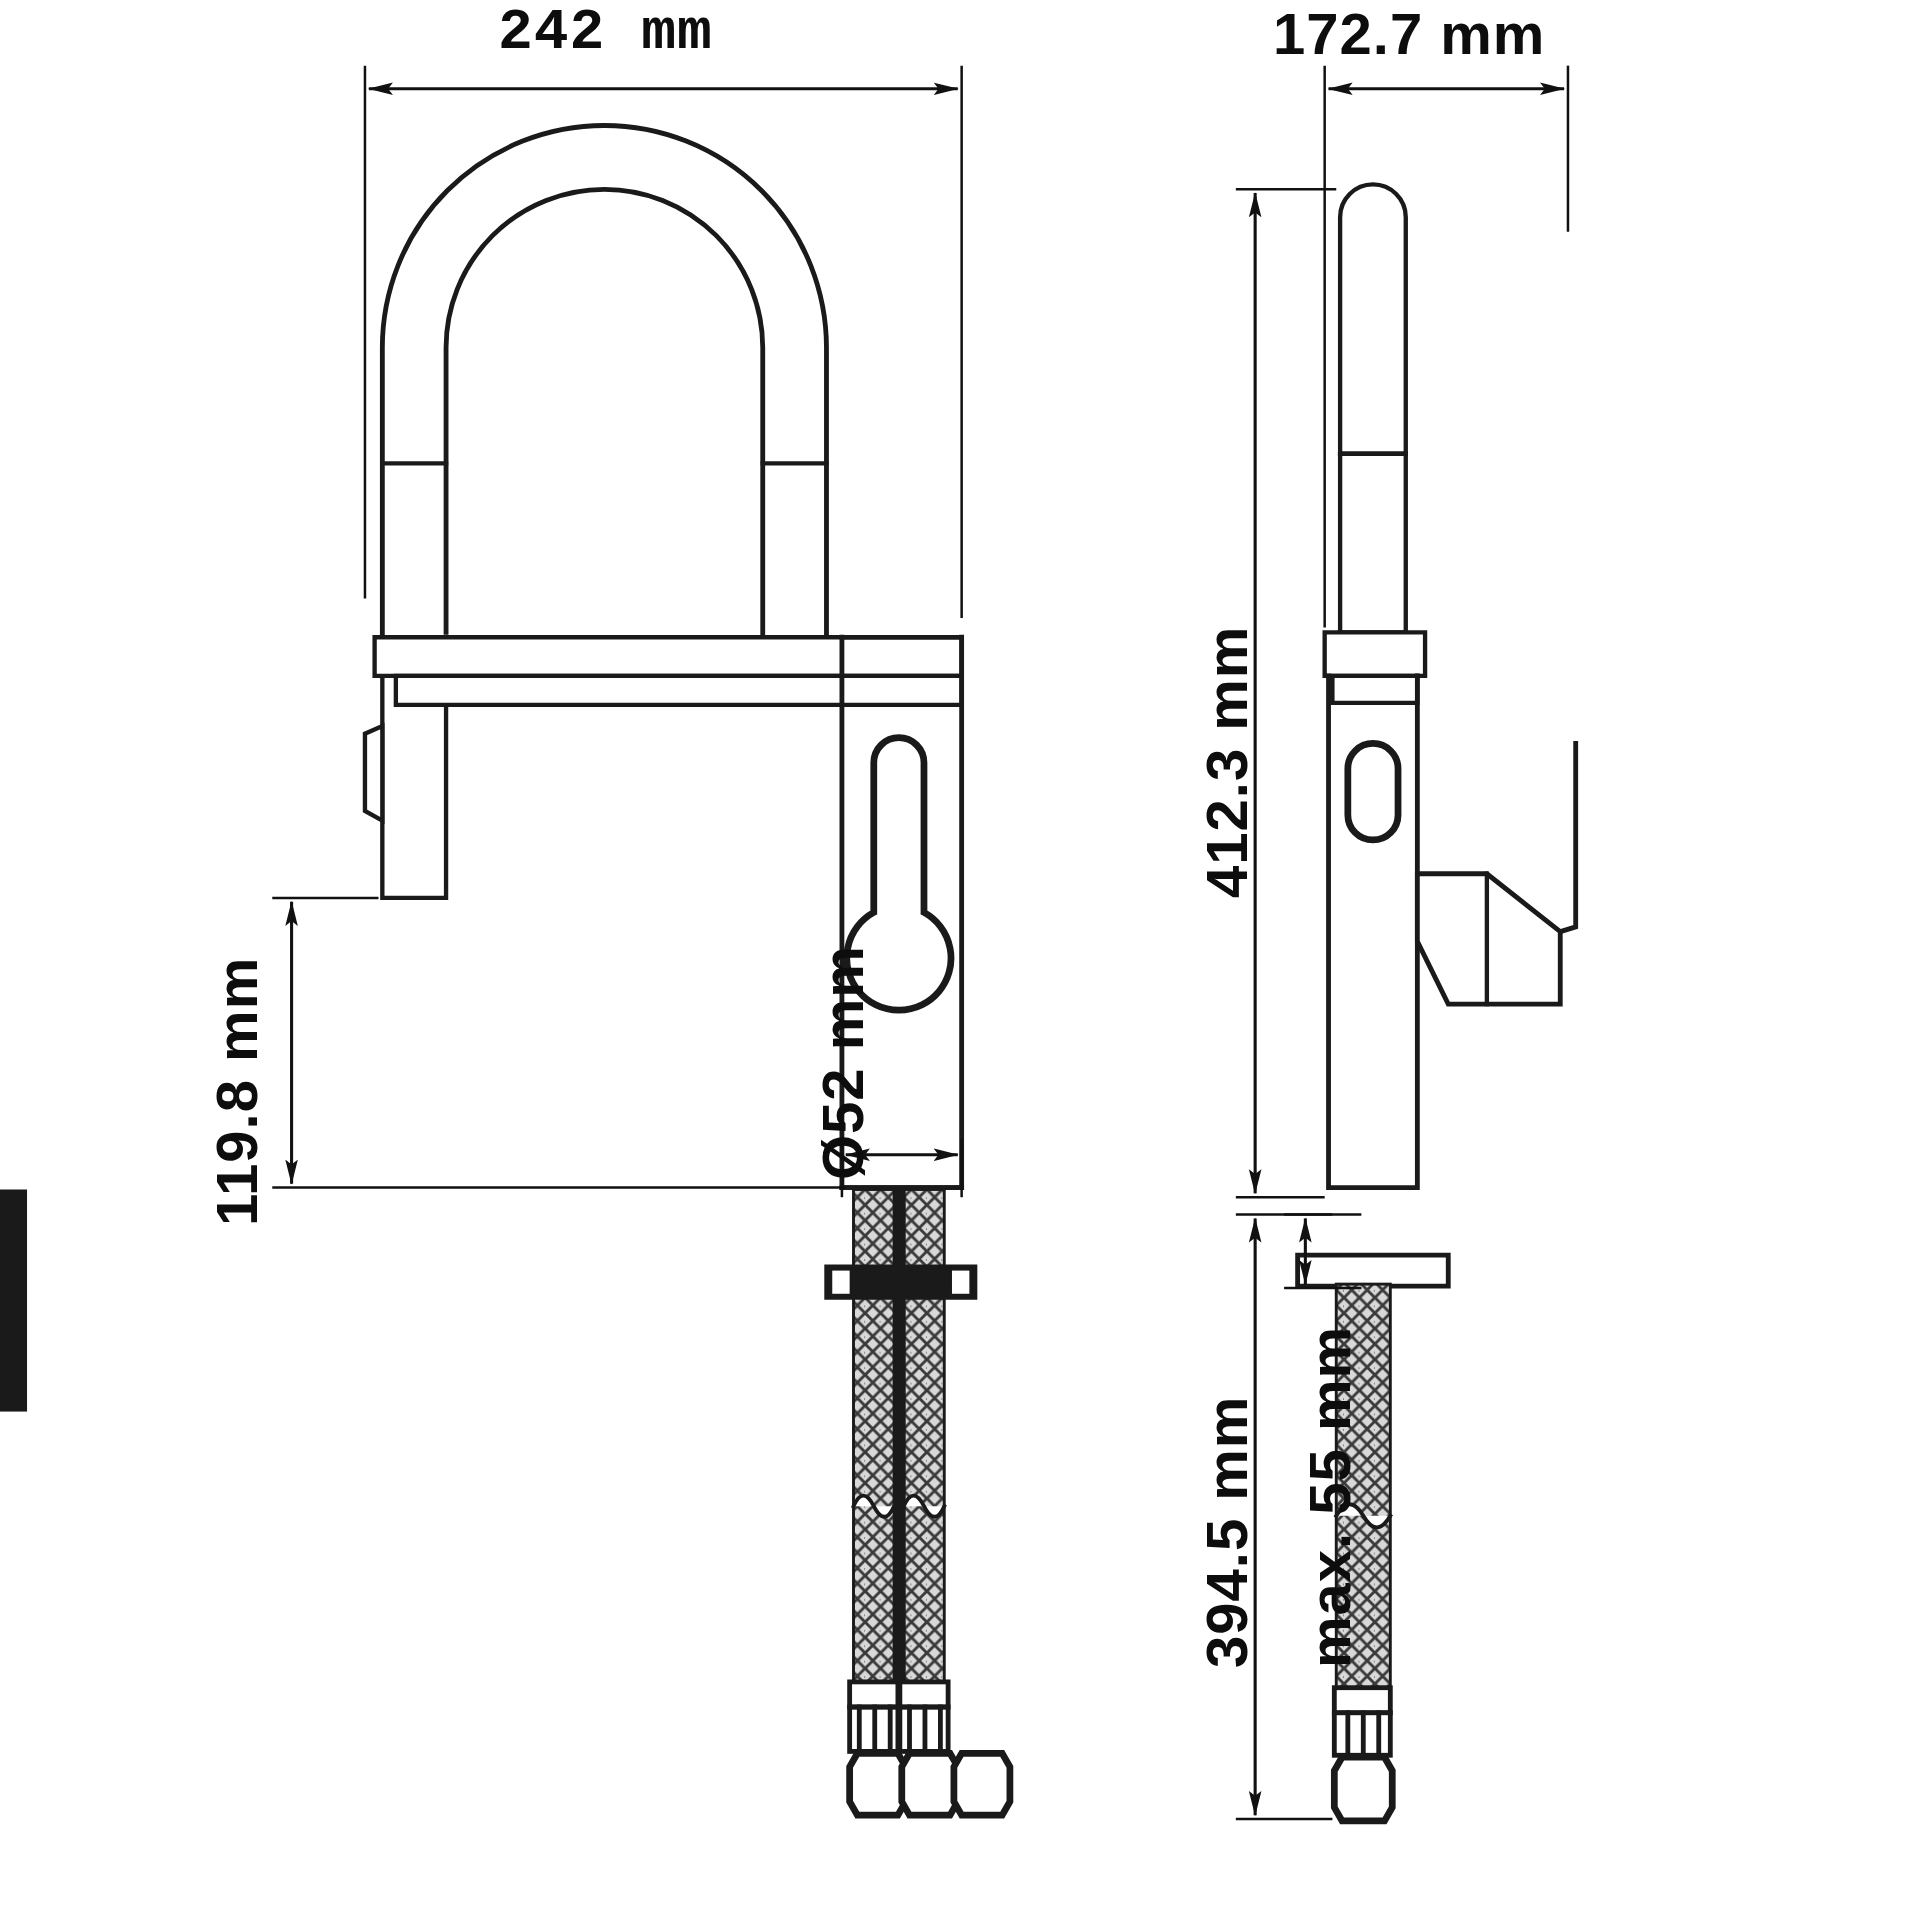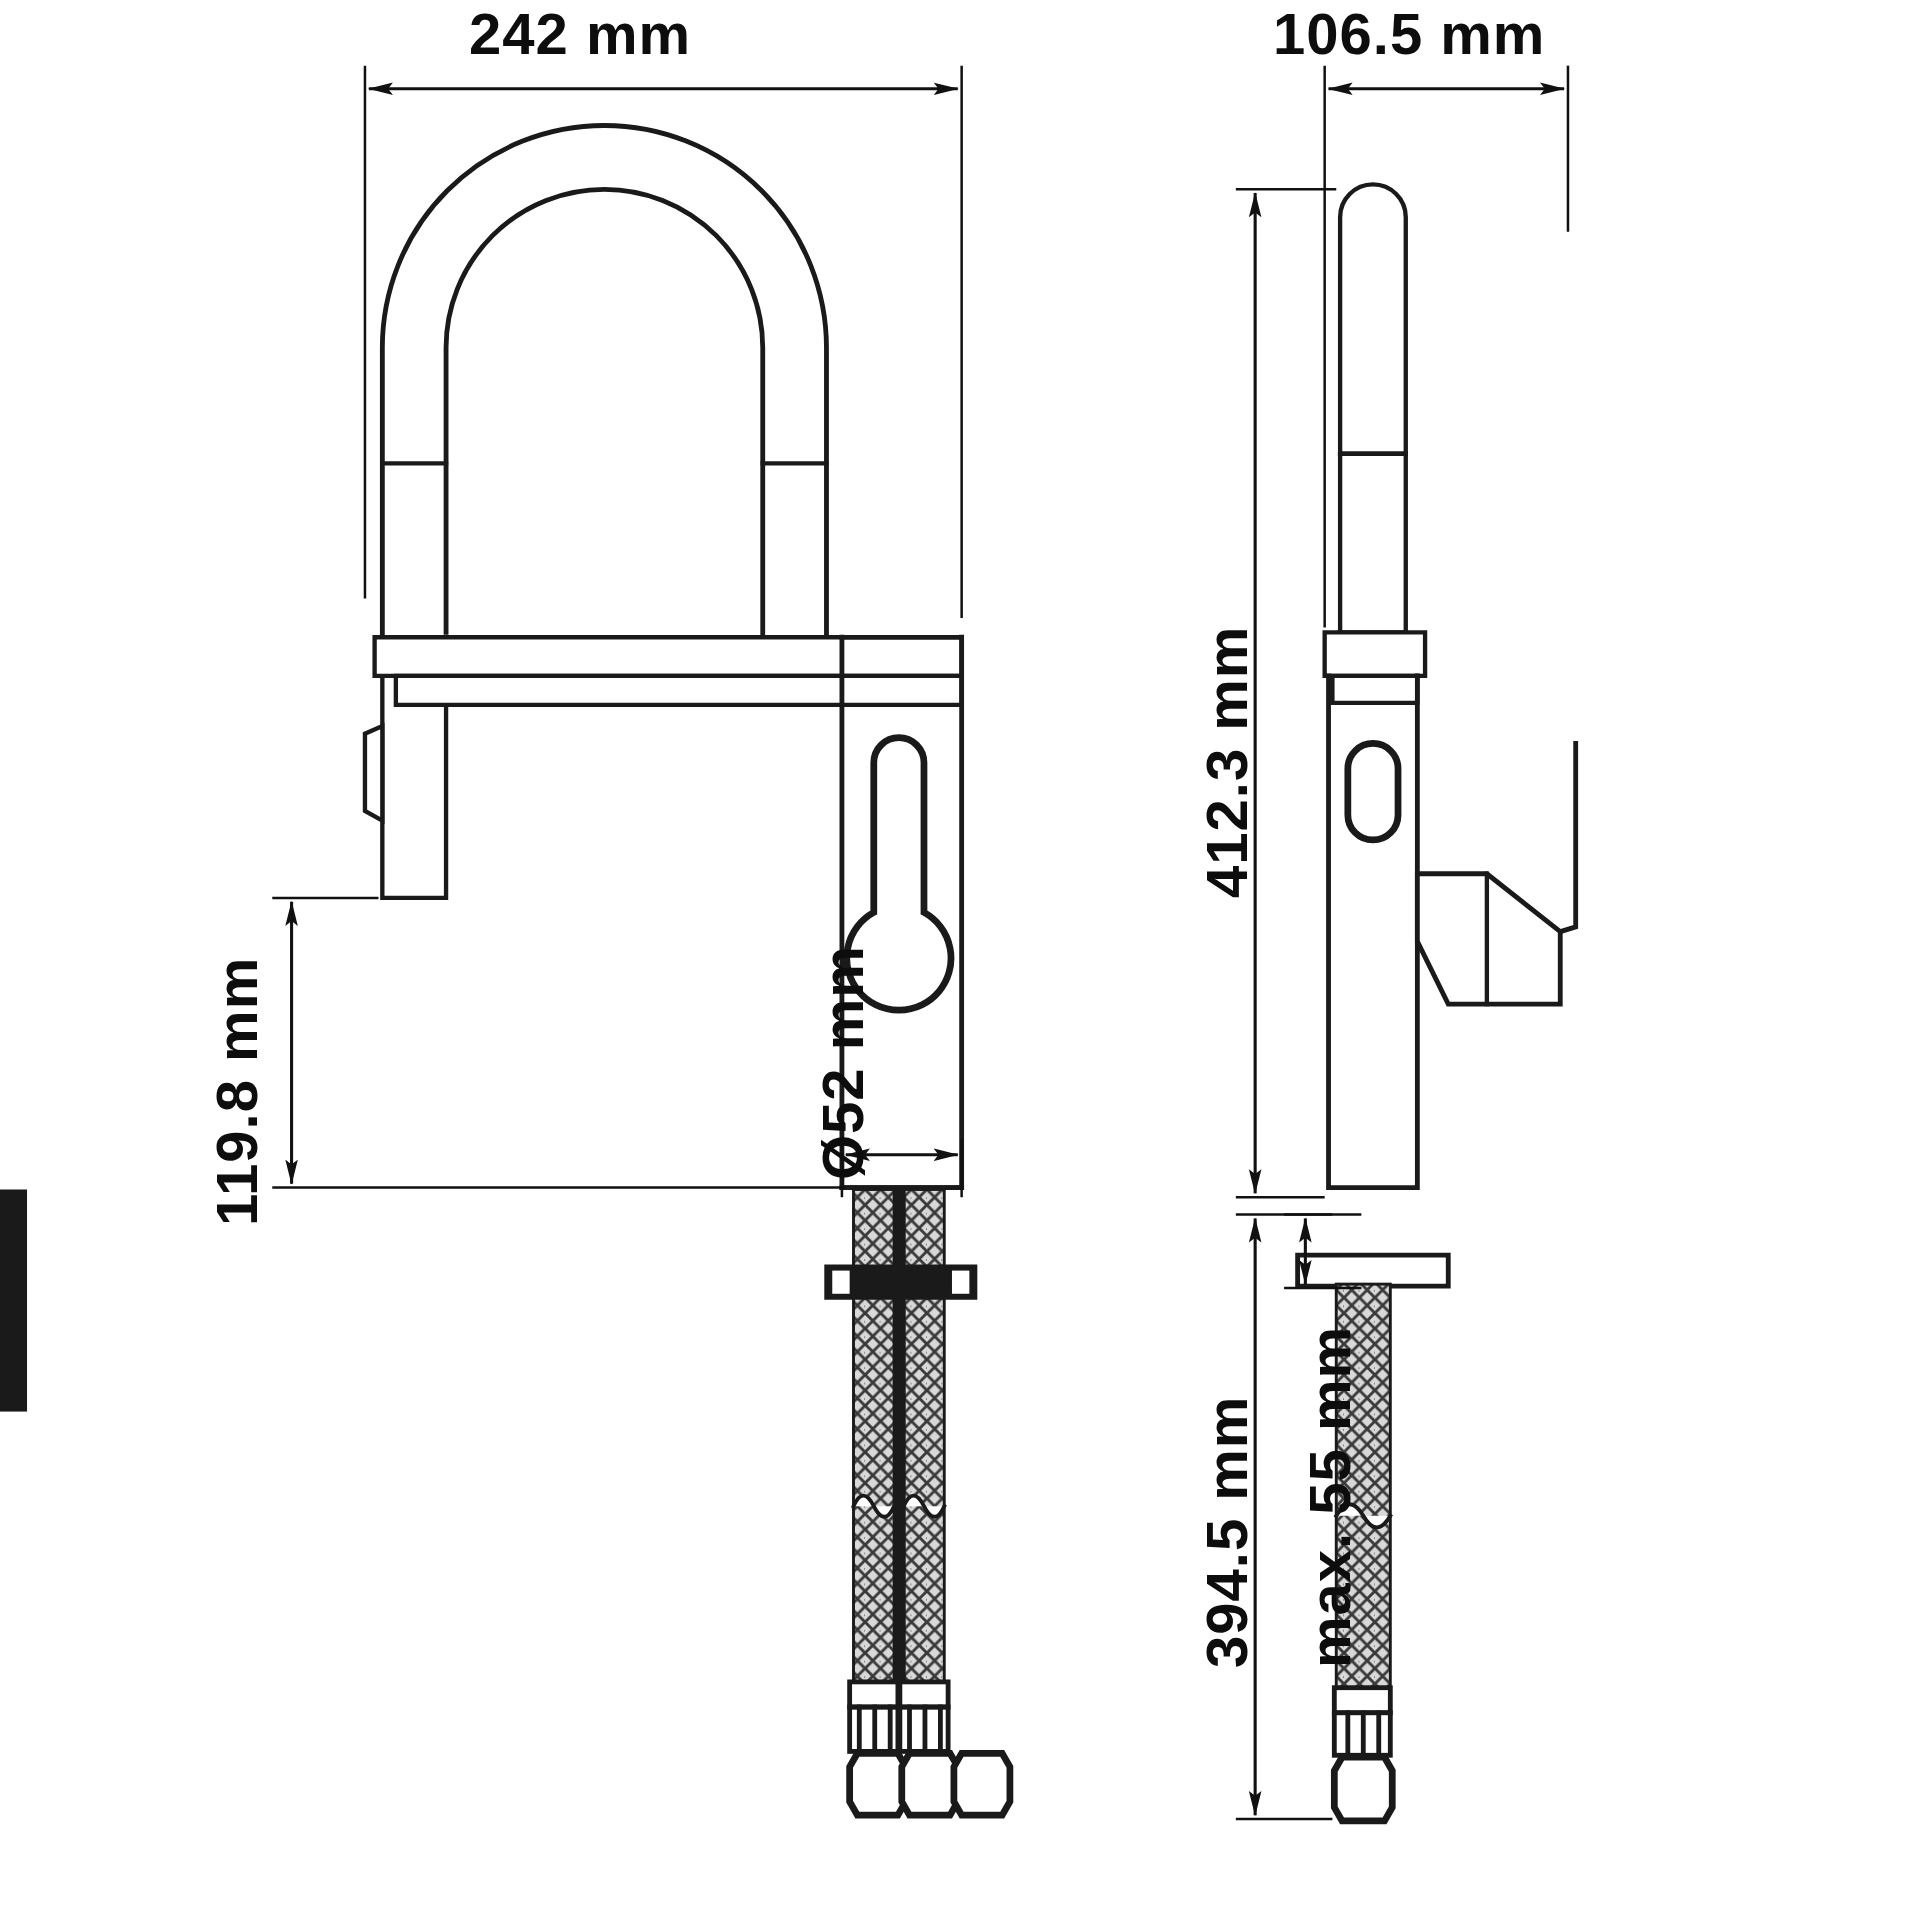--- a/index.html
+++ b/index.html
@@ -183,23 +183,23 @@
       <line x1="1280" y1="1258" x2="1380" y2="1258" stroke-width="2.6"></line>
       <line x1="1280" y1="1884" x2="1380" y2="1884" stroke-width="2.6"></line>
       <line x1="1300" y1="1262" x2="1300" y2="1880" marker-start="url(#arrL)" marker-end="url(#arrR)"></line>
 
       <line x1="1330" y1="1258" x2="1410" y2="1258" stroke-width="2.6"></line>
       <line x1="1330" y1="1334" x2="1410" y2="1334" stroke-width="2.6"></line>
       <line x1="1352" y1="1262" x2="1352" y2="1330" marker-start="url(#arrL)" marker-end="url(#arrR)"></line>
     </g>
   </svg>
 
-  <div class="dim-label h-label" style="left:469px; top:0px;">242 mm</div>
-
-  <div class="dim-label h-label" style="left:1273px; top:0px;">106.5 mm</div>
+  <div class="dim-label h-label" style="left:498px; top:0px;font-family:Liberation Mono, monospace;">242 mm</div>
+
+  <div class="dim-label h-label" style="left:1273px; top:0px;">172.7 mm</div>
 
   <div class="dim-label v-label rot" style="left:203px; top:1226px;">119.8 mm</div>
 
   <div class="dim-label v-label rot" style="left:809px; top:1180px;">Ø52 mm</div>
 
   <div class="dim-label v-label rot" style="left:1193px; top:898px;">412.3 mm</div>
 
   <div class="dim-label v-label rot" style="left:1193px; top:1668px;">394.5 mm</div>
 
   <div class="dim-label v-label rot" style="left:1296px; top:1668px;">max. 55 mm</div>

